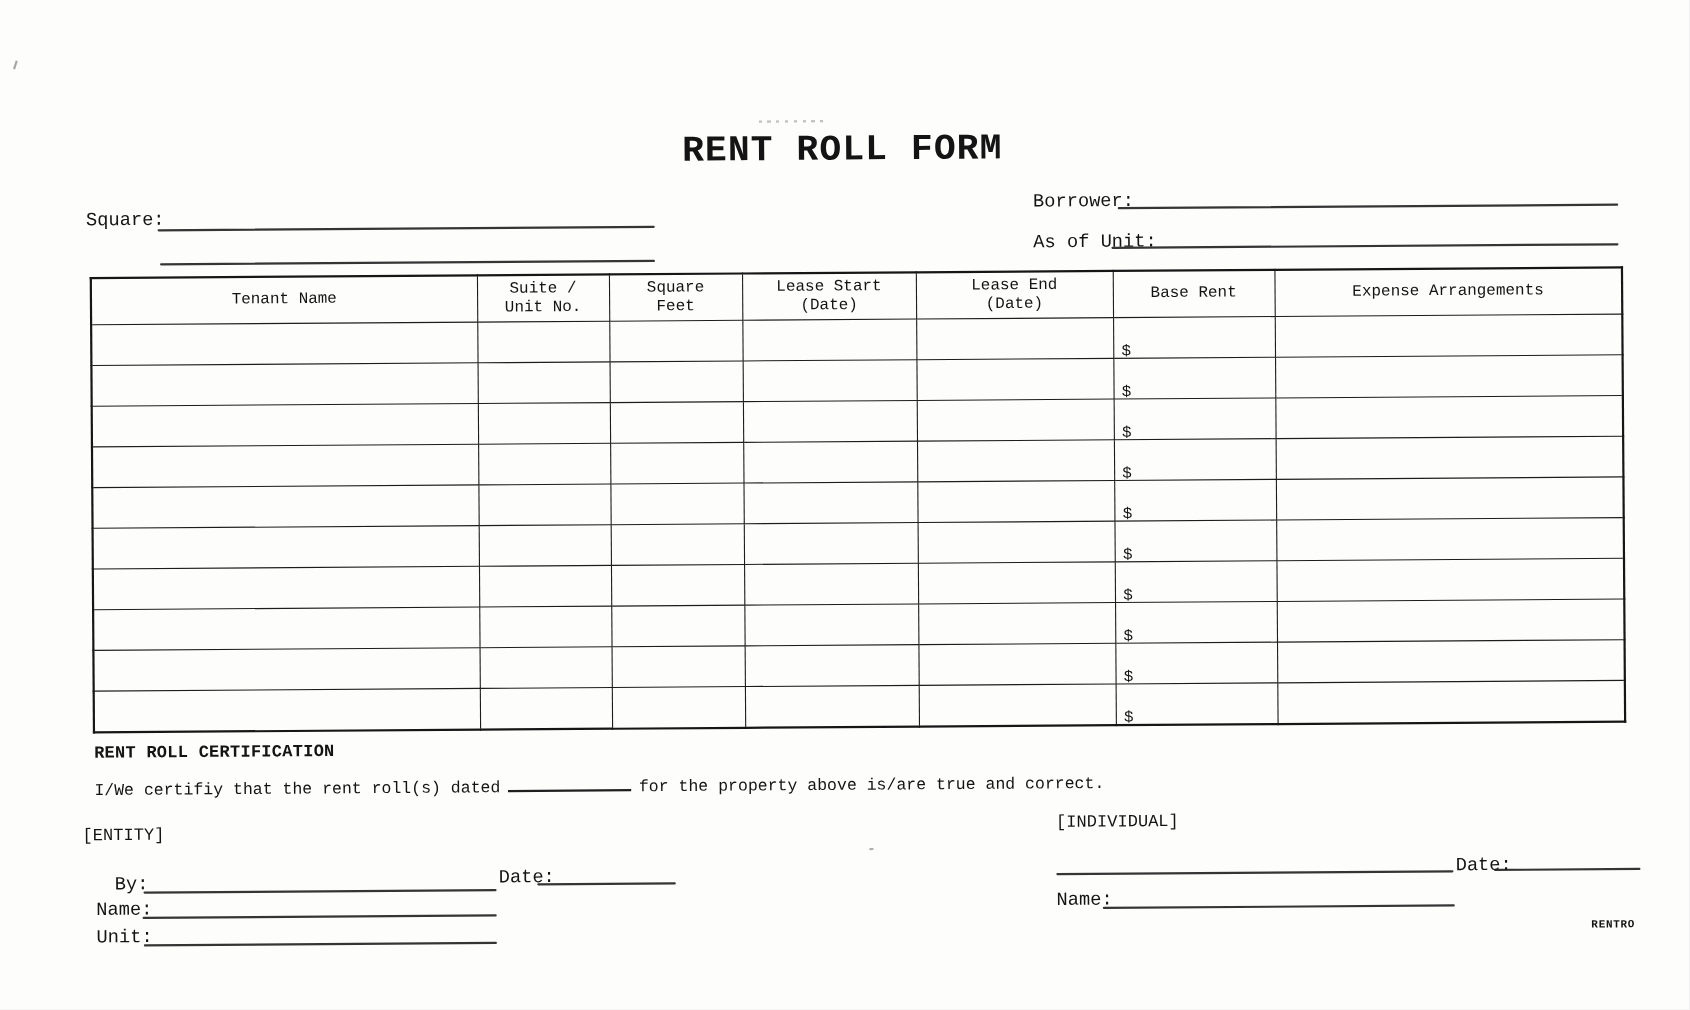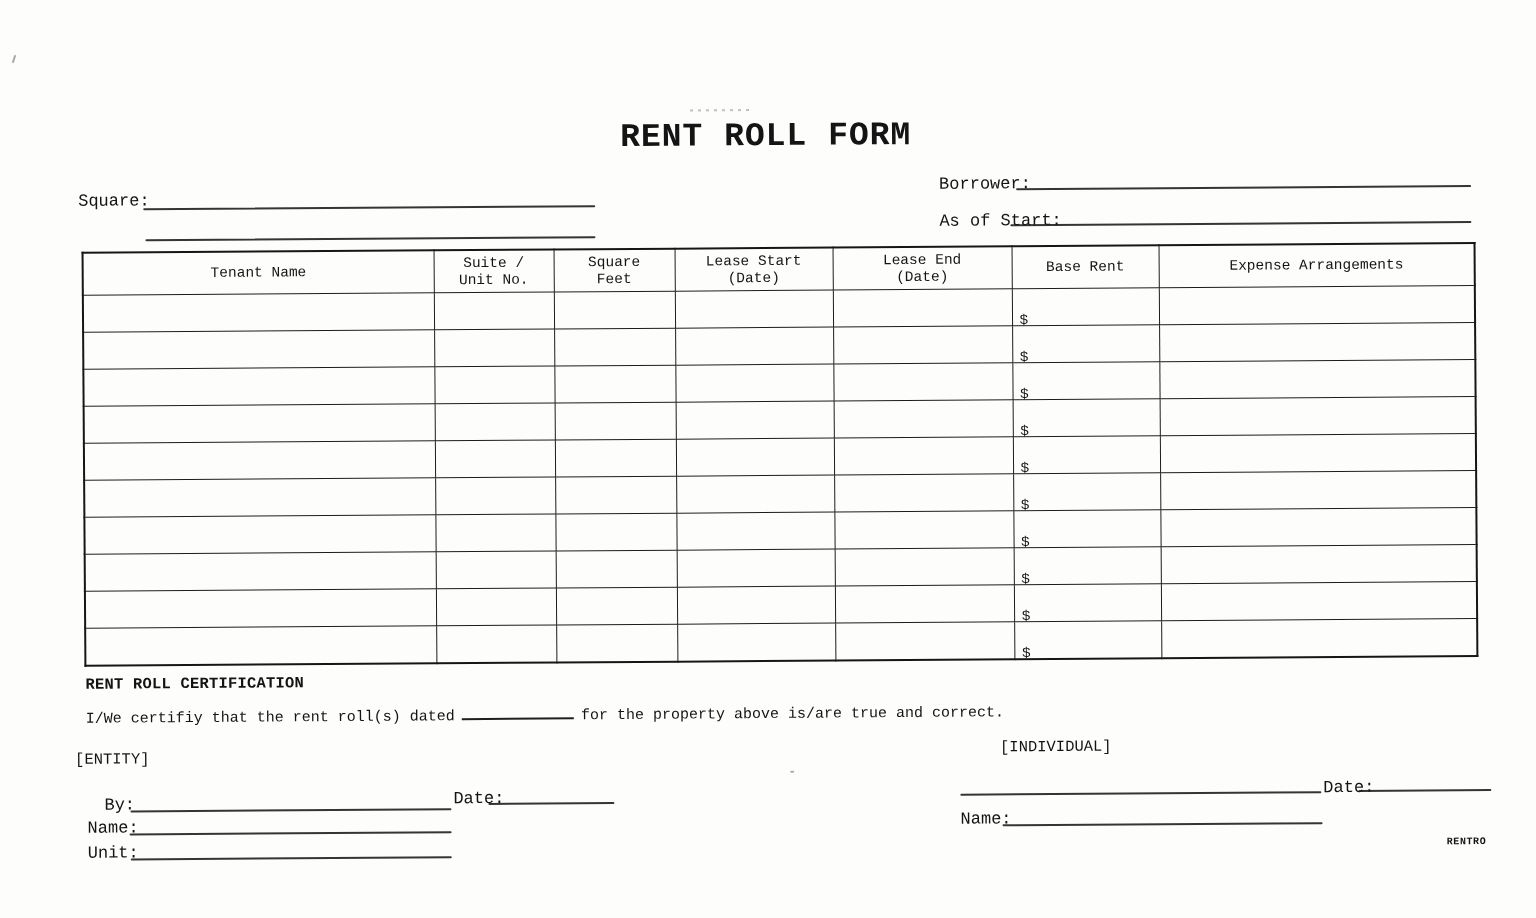--- a/index.html
+++ b/index.html
@@ -65,21 +65,21 @@
 
     <div class="abs page-title">RENT ROLL FORM</div>
 
     <div class="abs lbl" style="left:80px;top:188px;">Square:</div>
     <div class="fill-line" style="left:145px;top:204px;width:452px;"></div>
     <div class="fill-line" style="left:147px;top:235px;width:450px;"></div>
 
     <div class="abs lbl" style="left:941px;top:177px;">Borrower:</div>
     <div class="fill-line thin" style="left:1018px;top:190px;width:455px;"></div>
 
-    <div class="abs lbl" style="left:941px;top:214px;">As of Start:</div>
+    <div class="abs lbl" style="left:941px;top:214px;">As of Unit:</div>
     <div class="fill-line thin" style="left:1012px;top:226px;width:461px;"></div>
 
     <div class="abs tablewrap">
       <table class="rentroll">
         <colgroup>
           <col style="width:351px">
             <col style="width:120px">
             <col style="width:121px">
           <col style="width:158px">
             <col style="width:179px">
@@ -241,21 +241,21 @@
     <div class="abs bracket-heading" style="left:73px;top:746px;">[ENTITY]</div>
     <div class="abs lbl" style="left:102px;top:792px;">By:</div>
     <div class="fill-line" style="left:128px;top:806px;width:321px;"></div>
     <div class="abs lbl" style="left:451px;top:788px;">Date:</div>
     <div class="fill-line thin" style="left:486px;top:801px;width:126px;"></div>
     <div class="abs lbl" style="left:85px;top:815px;">Name:</div>
     <div class="fill-line" style="left:127px;top:829px;width:322px;"></div>
     <div class="abs lbl" style="left:85px;top:840px;">Unit:</div>
     <div class="fill-line" style="left:128px;top:854px;width:321px;"></div>
 
-    <div class="abs bracket-heading" style="left:958px;top:740px;margin-left:40px;">[INDIVIDUAL]</div>
+    <div class="abs bracket-heading" style="left:958px;top:740px;">[INDIVIDUAL]</div>
     <div class="abs speckle"></div>
     <div class="fill-line" style="left:958px;top:795px;width:361px;"></div>
     <div class="abs lbl" style="left:1321px;top:783px;">Date:</div>
     <div class="fill-line thin" style="left:1356px;top:794px;width:133px;"></div>
     <div class="abs lbl" style="left:958px;top:812px;">Name:</div>
     <div class="fill-line" style="left:1000px;top:826px;width:320px;"></div>
 
     <div class="abs form-code" style="left:1444px;top:841px;">RENTRO</div>
 
   </div>

